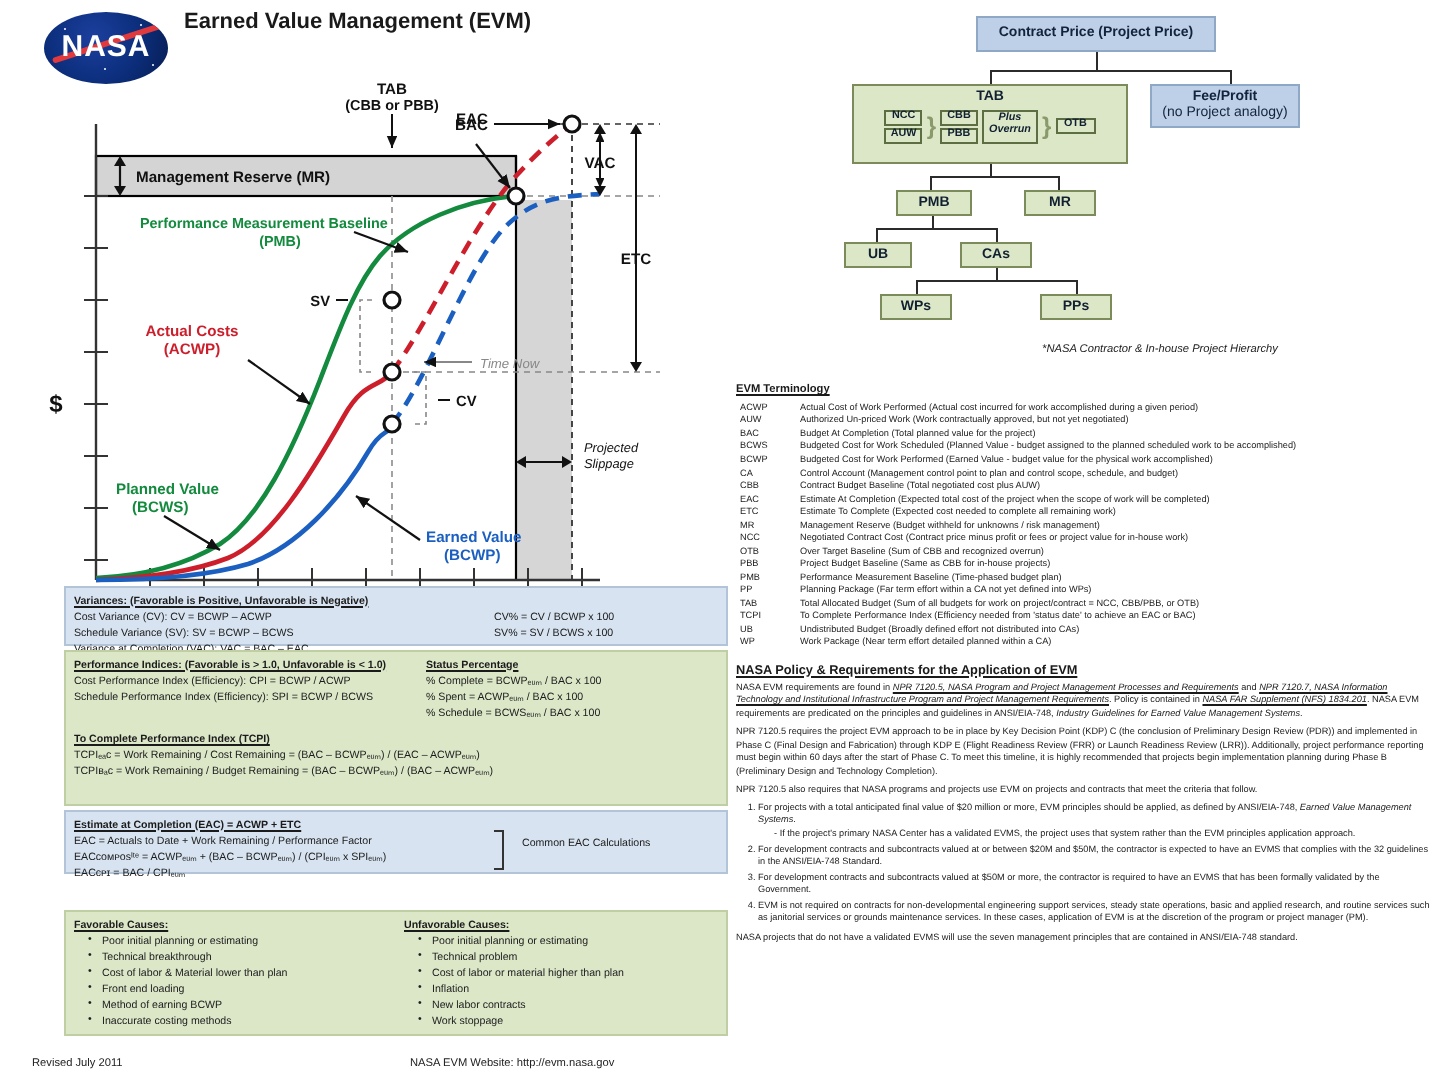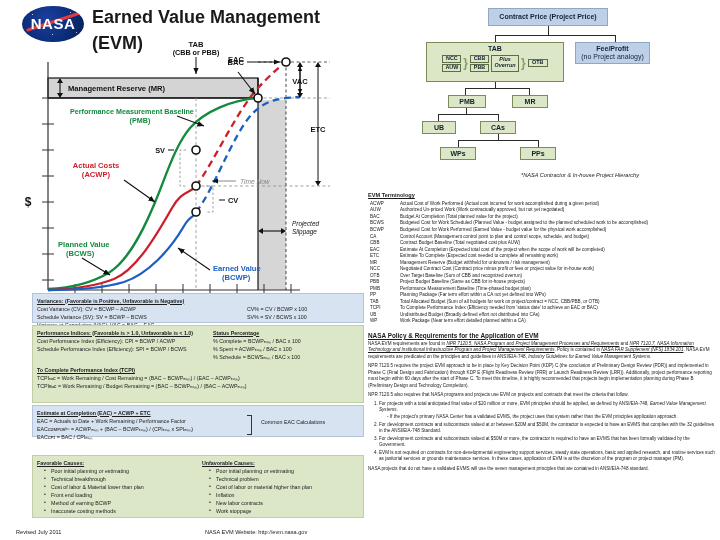--- a/index.html
+++ b/index.html
@@ -30,21 +30,21 @@
     background: #e03a3e; transform: rotate(-18deg); border-radius: 2px;
   }
   #nasa-logo .wordmark {
     position: absolute; left: 0; top: 9px; width: 62px;
     text-align: center; color: #fff; font-size: 15px; font-weight: bold;
     letter-spacing: 0.5px; font-family: "Liberation Sans", sans-serif;
   }
   #nasa-logo .star { position:absolute; background:#fff; width:1px; height:1px; border-radius:50%; }
   #title-block {
     position: absolute; left: 92px; top: 4px; width: 280px;
-    font-size: 18px; font-weight: bold; color: #1a1a1a; line-height: 1.45;
+    font-size: 11px; font-weight: bold; color: #1a1a1a; line-height: 1.45;
   }
 
   
   #chart-wrap { position: absolute; left: 0; top: 40px; width: 365px; height: 255px; }
 
   
   .infobox {
     position: absolute; left: 32px; width: 332px;
     border: 1px solid #b9c6d4;
     font-size: 5.3px; line-height: 1.52; color: #1b1b1b;

